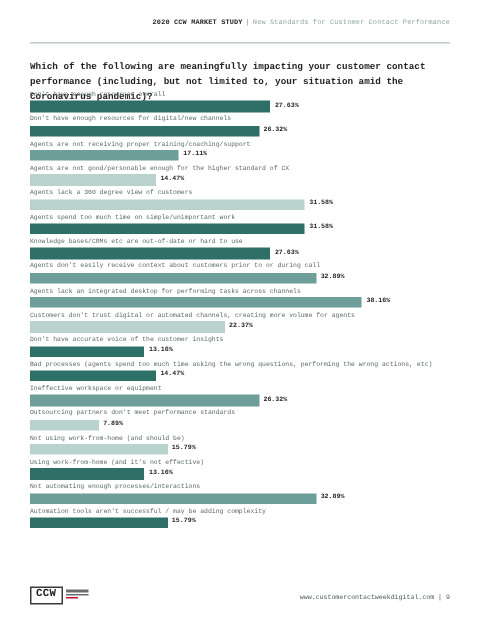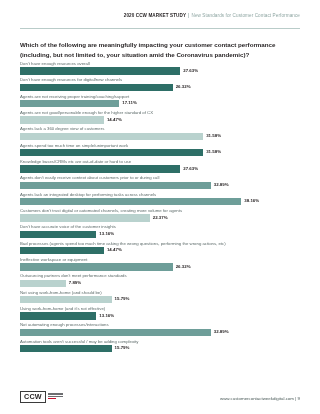--- a/index.html
+++ b/index.html
@@ -1,21 +1,21 @@
 <!DOCTYPE html>
 <html><head>
 <meta charset="utf-8">
 <style>
   html,body{margin:0;padding:0;}
   body{
     width:320px;height:414px;background:#ffffff;
     font-family:"Liberation Sans", sans-serif;
     color:#231f20;overflow:hidden;position:relative;
   }
-  .page{width:320px;height:414px;position:relative;box-sizing:border-box;}
+  .page{width:320px;height:414px;position:relative;box-sizing:border-box;font-family:Liberation Mono, monospace;}
 
   
   .header{
     position:absolute;left:0;right:0;top:14px;height:14px;
     display:flex;justify-content:flex-end;align-items:flex-start;
     padding-right:20px;box-sizing:border-box;
   }
   .header-text{font-size:4.6px;letter-spacing:.1px;white-space:nowrap;line-height:1;}
   .header-text .strong{font-weight:bold;color:#231f20;}
   .header-text .sep{color:#9fb3b0;font-weight:bold;margin:0 2px;}

